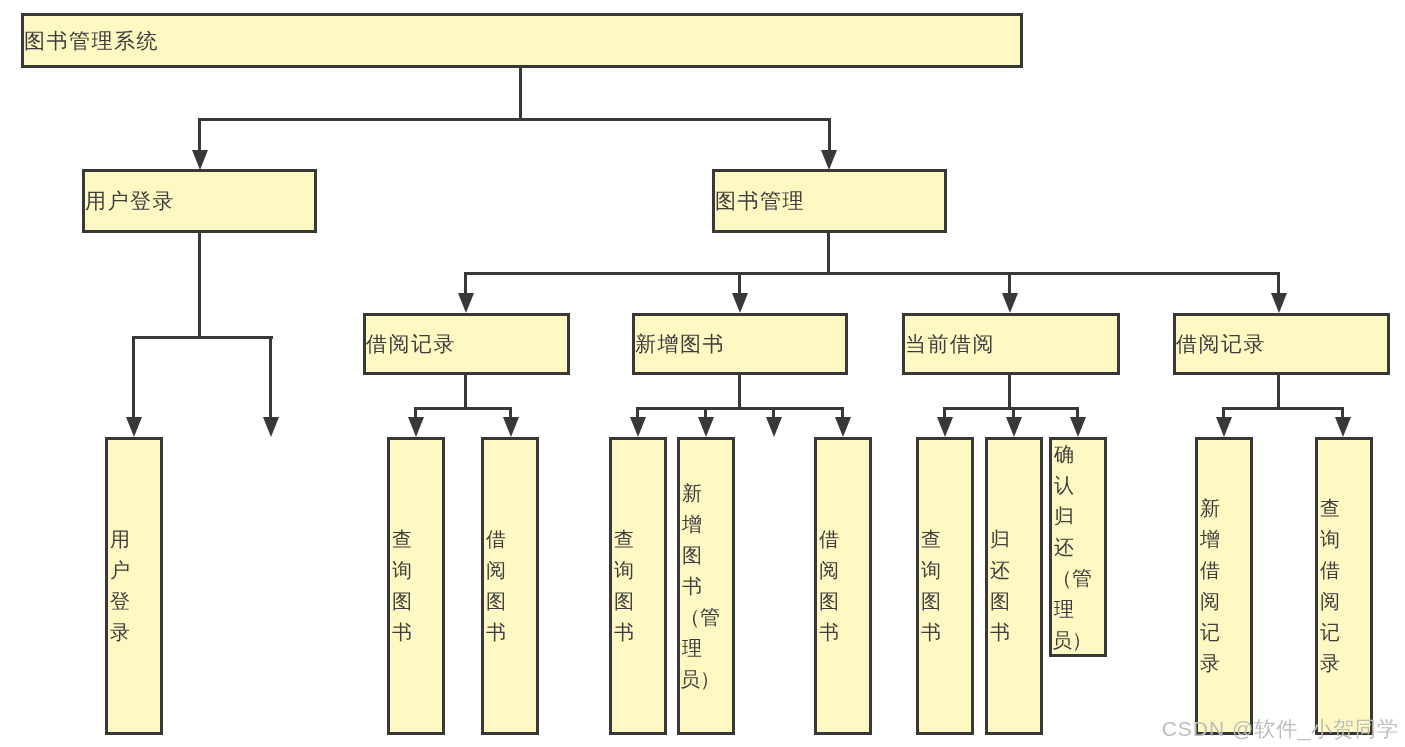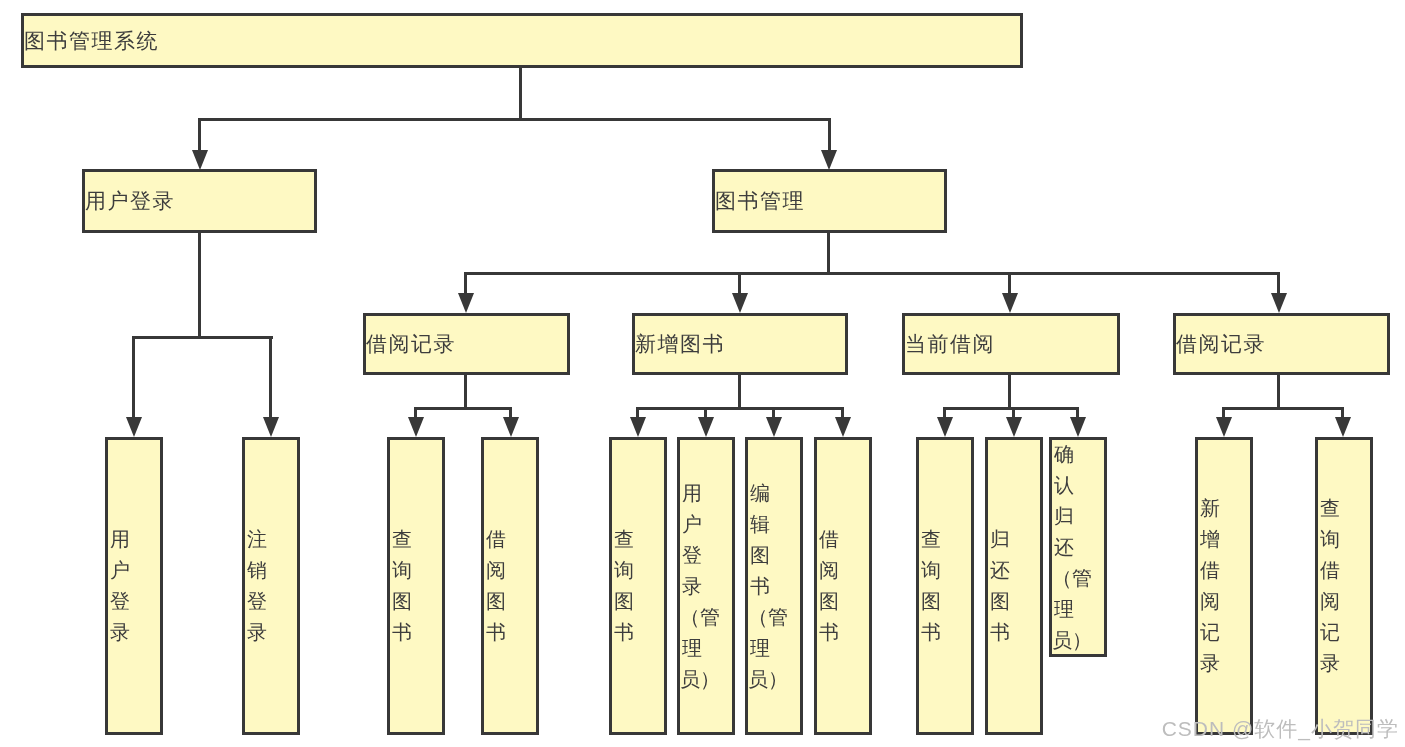--- a/index.html
+++ b/index.html
@@ -112,39 +112,33 @@
   <div class="vline" style="left:1277px;top:375px;height:35px"></div>
   <div class="hline" style="left:1223px;top:407px;width:120px"></div>
   <div class="vline" style="left:1222px;top:407px;height:12px"></div>
   <div class="arrow" style="left:1216px;top:417px"></div>
   <div class="vline" style="left:1341px;top:407px;height:12px"></div>
   <div class="arrow" style="left:1335px;top:417px"></div>
 
   <div class="box" style="left:105px;top:437px;width:58px;height:298px">
     <span class="v-label">用户登录</span>
   </div>
-  <div class="box" style="left:242px;top:437px;width:58px;height:298px">
-    <span class="v-label">注销登录</span>
-  </div>
 
   <div class="box" style="left:387px;top:437px;width:58px;height:298px">
     <span class="v-label">查询图书</span>
   </div>
   <div class="box" style="left:481px;top:437px;width:58px;height:298px">
     <span class="v-label">借阅图书</span>
   </div>
 
   <div class="box" style="left:609px;top:437px;width:58px;height:298px">
     <span class="v-label">查询图书</span>
   </div>
   <div class="box" style="left:677px;top:437px;width:58px;height:298px">
-    <span class="v-label">用户登录（管理员）</span>
-  </div>
-  <div class="box" style="left:745px;top:437px;width:58px;height:298px">
-    <span class="v-label">编辑图书（管理员）</span>
+    <span class="v-label">新增图书（管理员）</span>
   </div>
   <div class="box" style="left:814px;top:437px;width:58px;height:298px">
     <span class="v-label">借阅图书</span>
   </div>
 
   <div class="box" style="left:916px;top:437px;width:58px;height:298px">
     <span class="v-label">查询图书</span>
   </div>
   <div class="box" style="left:985px;top:437px;width:58px;height:298px">
     <span class="v-label">归还图书</span>

